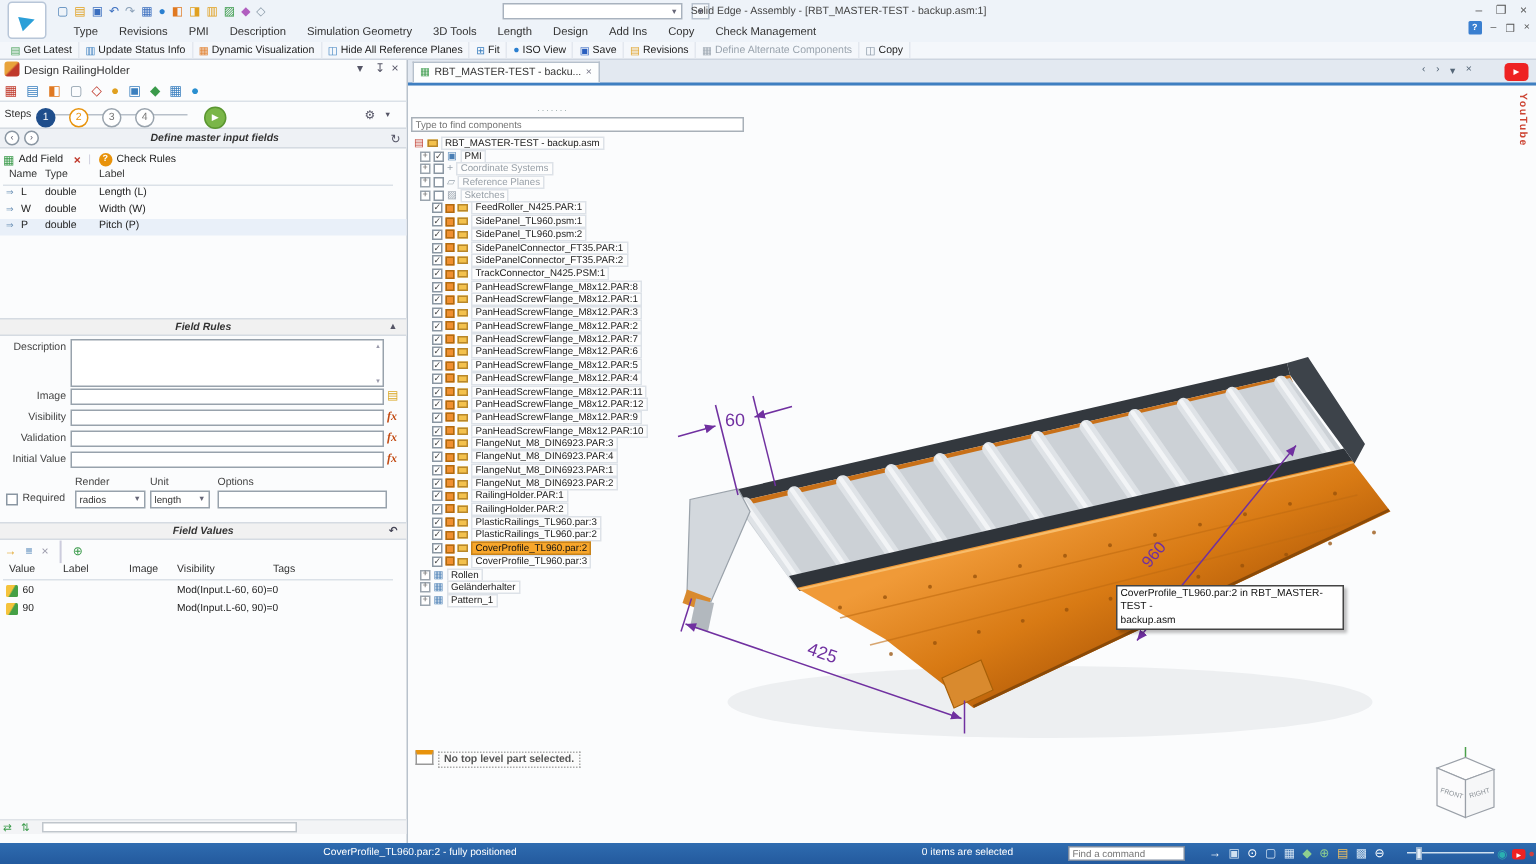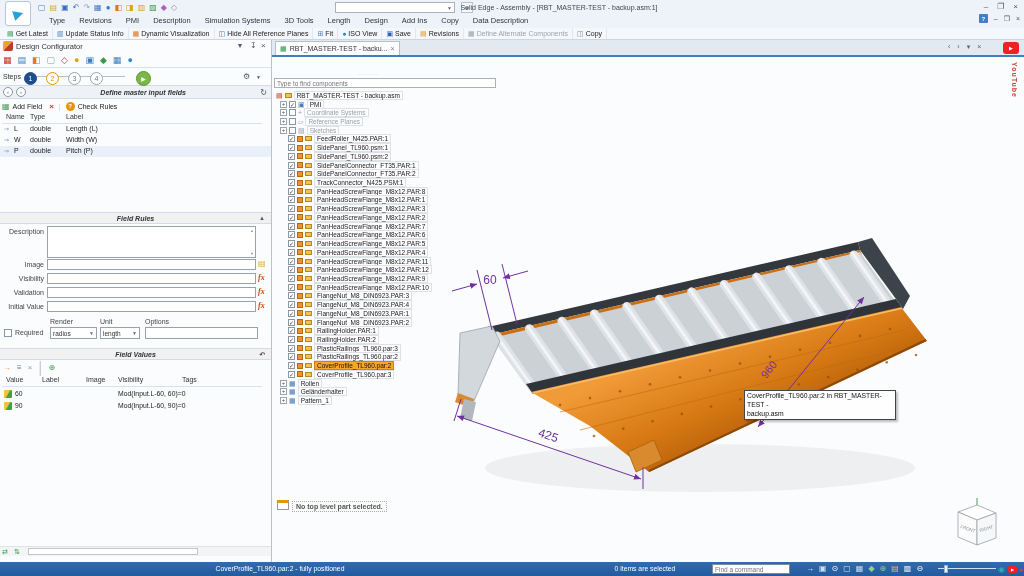--- a/index.html
+++ b/index.html
@@ -158,27 +158,27 @@
       <span class="helpbox">?</span>
       <span>–</span>
       <span>❐</span>
       <span>×</span>
     </div>
     <div class="abs ribbontabs">
         <span class="rtab">Type</span>
         <span class="rtab">Revisions</span>
         <span class="rtab">PMI</span>
         <span class="rtab">Description</span>
-        <span class="rtab">Simulation Systems</span>
+        <span class="rtab">Simulation Geometry</span>
         <span class="rtab">3D Tools</span>
         <span class="rtab">Length</span>
         <span class="rtab">Design</span>
         <span class="rtab">Add Ins</span>
         <span class="rtab">Copy</span>
-        <span class="rtab">Data Description</span>
+        <span class="rtab">Check Management</span>
       </div>
   </div>
 
   <div class="abs cmdbar">
       <span class="tbtn">
         <span class="ticon" style="color: rgb(58, 154, 74);">▤</span>
         <span>Get Latest</span>
       </span>
       <span class="tbtn">
         <span class="ticon" style="color: rgb(58, 127, 191);">▥</span>
@@ -214,21 +214,21 @@
       </span>
       <span class="tbtn">
         <span class="ticon" style="color: rgb(122, 138, 154);">◫</span>
         <span>Copy</span>
       </span>
     </div>
 
   <div class="abs lp">
     <div class="abs hdr">
       <span class="dcico"></span>
-      <span class="lp-title">Design Configurator</span>
+      <span class="lp-title">Design RailingHolder</span>
       <span class="hdr-ic" style="left:238px">▾</span>
       <span class="hdr-ic" style="left:250px">↧</span>
       <span class="hdr-ic" style="left:261px">×</span>
     </div>
     <div class="abs dcicons">
         <span class="dcic" style="color: rgb(192, 57, 43);">▦</span>
         <span class="dcic" style="color: rgb(58, 127, 191);">▤</span>
         <span class="dcic" style="color: rgb(224, 120, 32);">◧</span>
         <span class="dcic" style="color: rgb(138, 154, 168);">▢</span>
         <span class="dcic" style="color: rgb(192, 57, 43);">◇</span>

